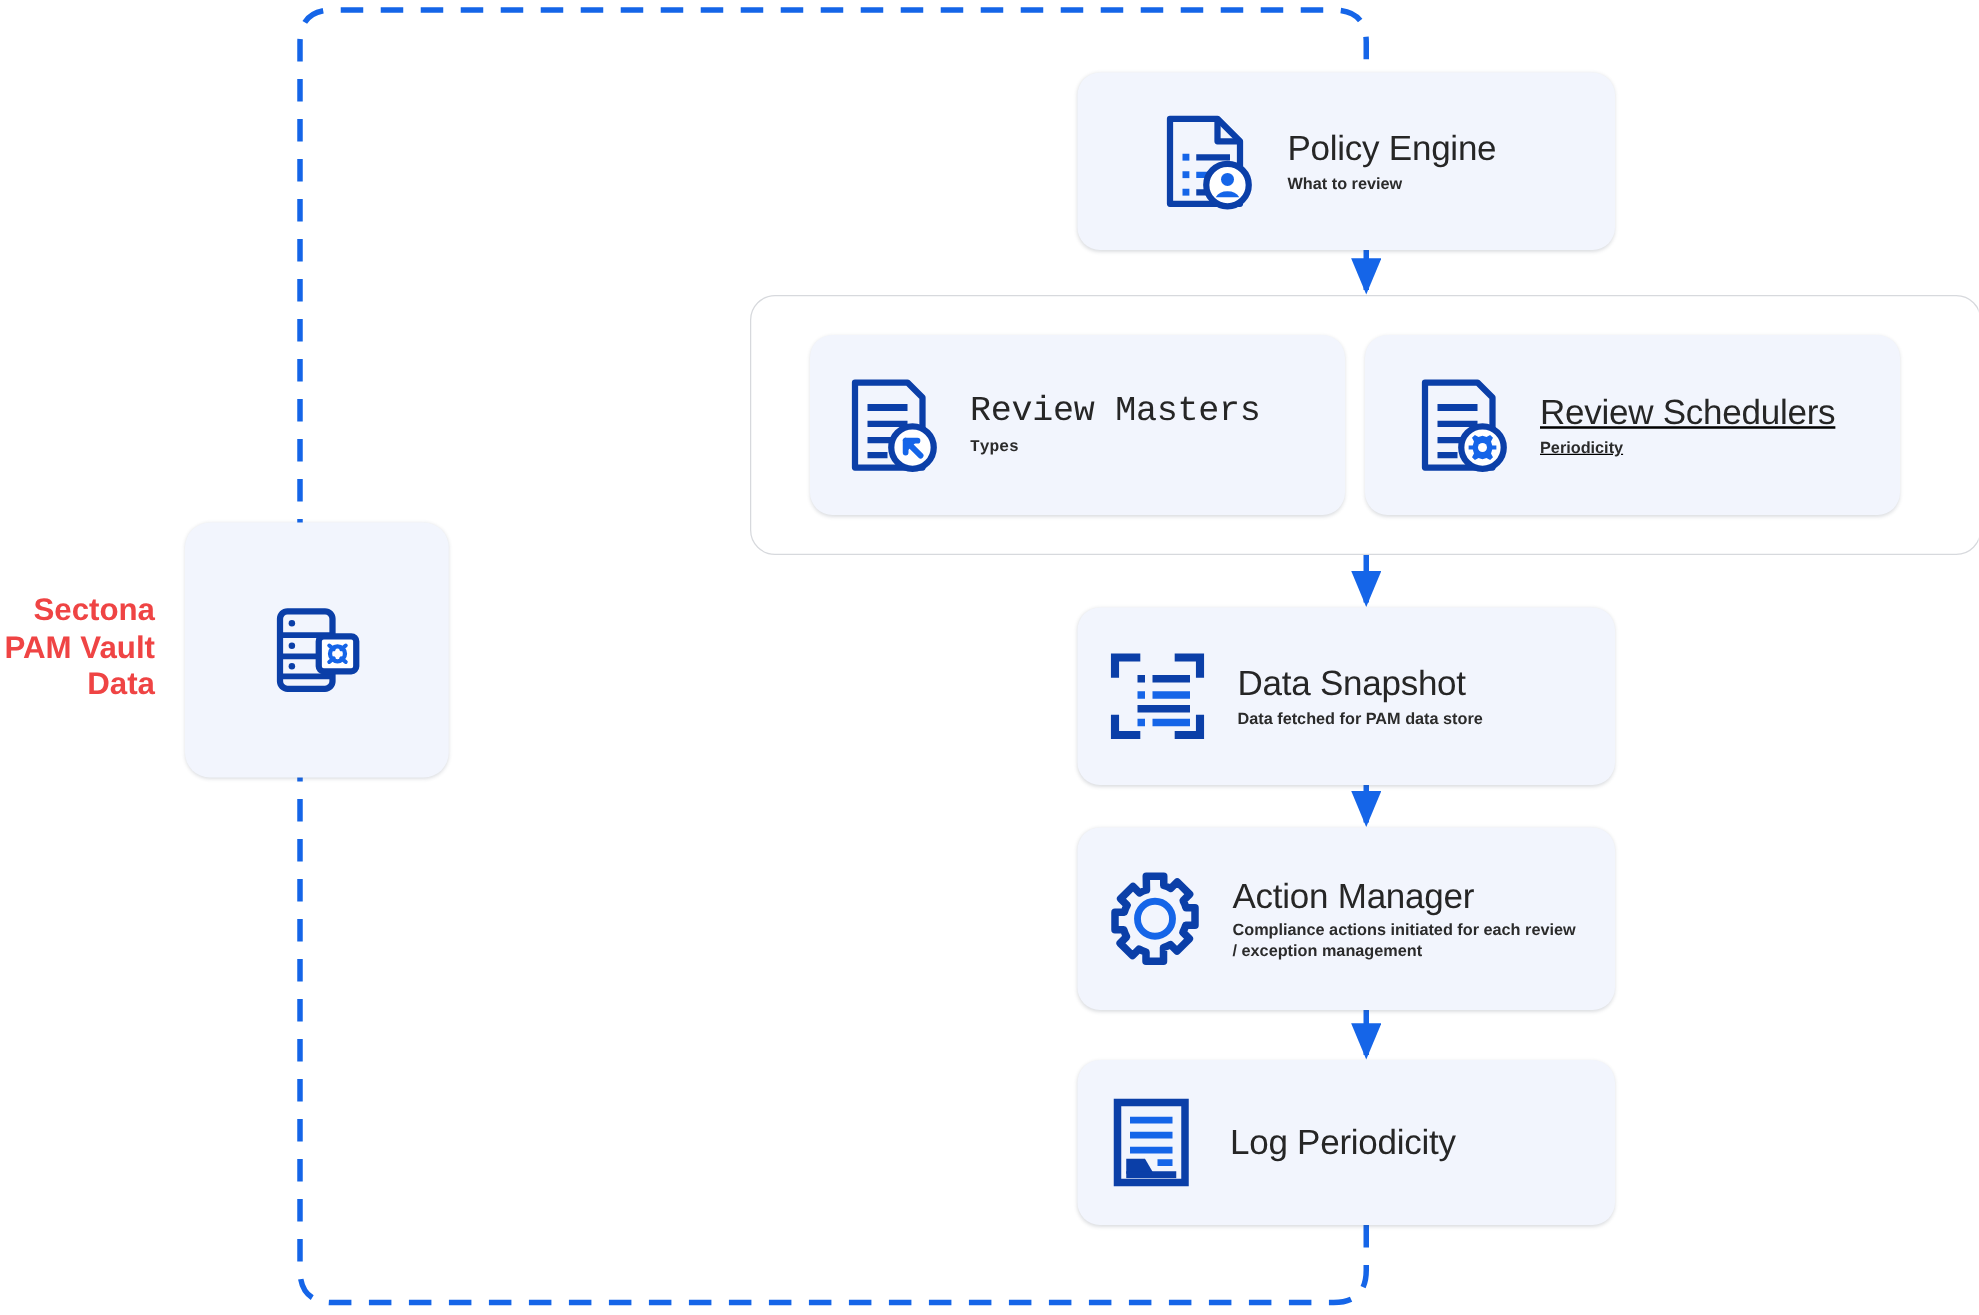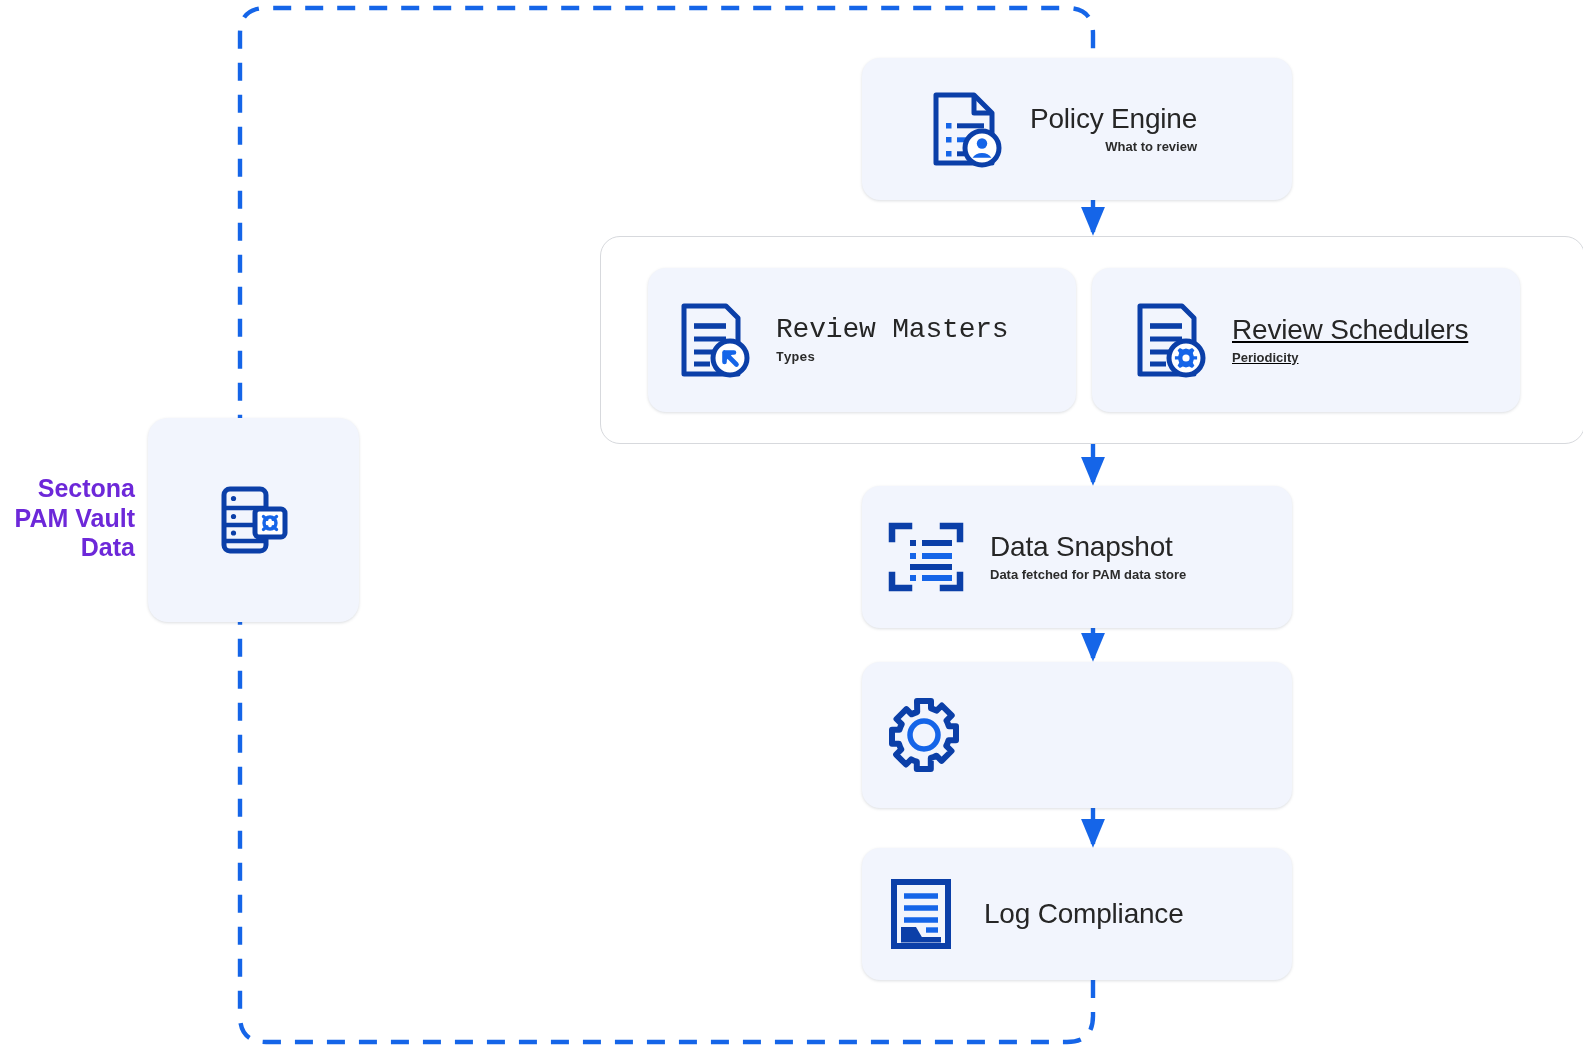--- a/index.html
+++ b/index.html
@@ -98,28 +98,27 @@
     z-index: 3;
   }
   #vault-label {
     position: absolute;
     left: 0px;
     top: 474px;
     width: 124px;
     text-align: right;
     font-size: 25px;
     font-weight: 700;
-    color: #6d28d9;
+    color: #ef4444;
     line-height: 1.18;
     z-index: 3;
-    padding-left: 11px;
   }
 
   
-  #card-policy-engine   { left: 862px; top: 58px;  width: 430px; height: 142px; text-align: right; }
+  #card-policy-engine   { left: 862px; top: 58px;  width: 430px; height: 142px; }
   #group-review         { left: 600px; top: 236px; width: 985px; height: 208px; }
   #card-review-masters  { left: 648px; top: 268px; width: 428px; height: 144px; font-family: Liberation Mono, monospace; }
   #card-review-sched    { left: 1092px; top: 268px; width: 428px; height: 144px; }
   #card-data-snapshot   { left: 862px; top: 486px; width: 430px; height: 142px; }
   #card-action-manager  { left: 862px; top: 662px; width: 430px; height: 146px; }
   #card-log-management  { left: 862px; top: 848px; width: 430px; height: 132px; }
 
   #card-review-masters .card-inner,
   #card-review-sched .card-inner { gap: 24px; padding: 0 30px; }
   #card-review-sched .card-inner { justify-content: flex-start; padding-left: 42px; text-decoration: underline; }
@@ -280,35 +279,39 @@
   </div>
 
   <div class="card" id="card-action-manager">
     <div class="card-inner">
       <span class="card-icon">
         <svg width="80" height="80" viewBox="0 0 80 80" xmlns="http://www.w3.org/2000/svg">
           <path d="M33 6 h14 v7.4 a28 28 0 0 1 5.6 2.3 l5.2-5.2 9.9 9.9 -5.2 5.2 a28 28 0 0 1 2.3 5.6 H72 v14 h-7.4 a28 28 0 0 1 -2.3 5.6 l5.2 5.2 -9.9 9.9 -5.2-5.2 a28 28 0 0 1 -5.6 2.3 V74 h-14 v-7.4 a28 28 0 0 1 -5.6-2.3 l-5.2 5.2 -9.9-9.9 5.2-5.2 a28 28 0 0 1 -2.3-5.6 H8 v-14 h7.4 a28 28 0 0 1 2.3-5.6 l-5.2-5.2 9.9-9.9 5.2 5.2 a28 28 0 0 1 5.6-2.3 Z" fill="none" stroke="#0b3fa8" stroke-width="6" stroke-linejoin="round"></path>
           <circle cx="40" cy="40" r="14" fill="none" stroke="#1565e8" stroke-width="5.5"></circle>
         </svg>
       </span>
+      <span class="card-text">
+        <span class="card-title">Action Manager</span>
+        <span class="card-sub multiline" style="max-width:302px;">Compliance actions initiated for each review / exception management</span>
+      </span>
     </div>
   </div>
 
   <div class="card" id="card-log-management">
     <div class="card-inner">
       <span class="card-icon">
         <svg width="66" height="74" viewBox="0 0 66 74" xmlns="http://www.w3.org/2000/svg">
           <rect x="6" y="5" width="54" height="64" fill="none" stroke="#0b3fa8" stroke-width="6"></rect>
           <line x1="16" y1="19" x2="50" y2="19" stroke="#1565e8" stroke-width="5.4"></line>
           <line x1="16" y1="31" x2="50" y2="31" stroke="#1565e8" stroke-width="5.4"></line>
           <line x1="16" y1="43" x2="50" y2="43" stroke="#1565e8" stroke-width="5.4"></line>
           <line x1="38" y1="53" x2="50" y2="53" stroke="#1565e8" stroke-width="5.4"></line>
           <path d="M13 62 L13 50 L28 50 L35 62 Z" fill="#0b3fa8"></path>
           <rect x="13" y="60" width="40" height="5.5" fill="#0b3fa8"></rect>
         </svg>
       </span>
       <span class="card-text">
-        <span class="card-title">Log Compliance</span>
+        <span class="card-title">Log Periodicity</span>
       </span>
     </div>
   </div>
 
 </div>
 
 </body></html>

